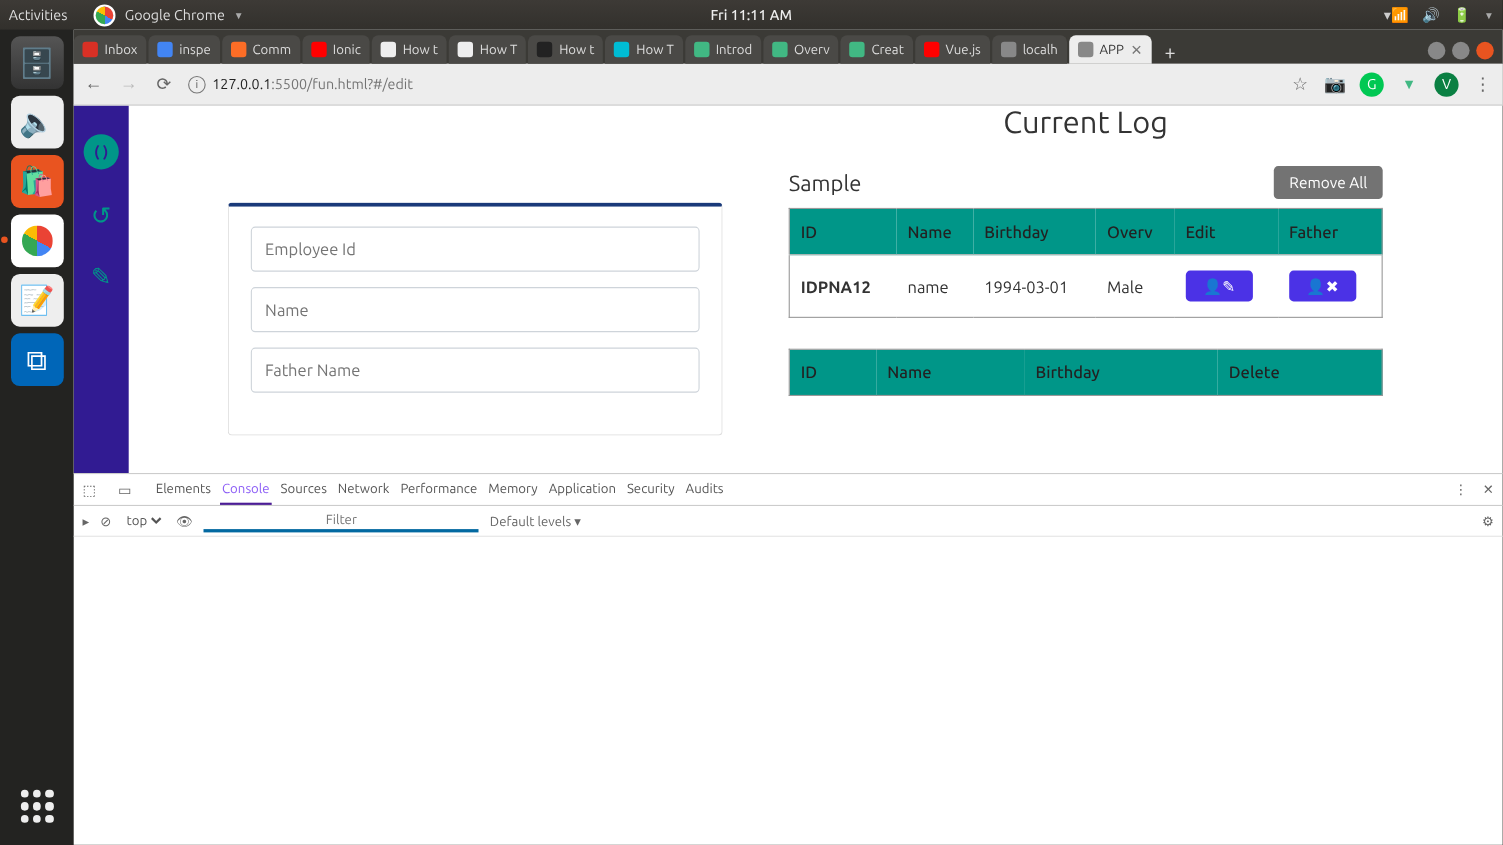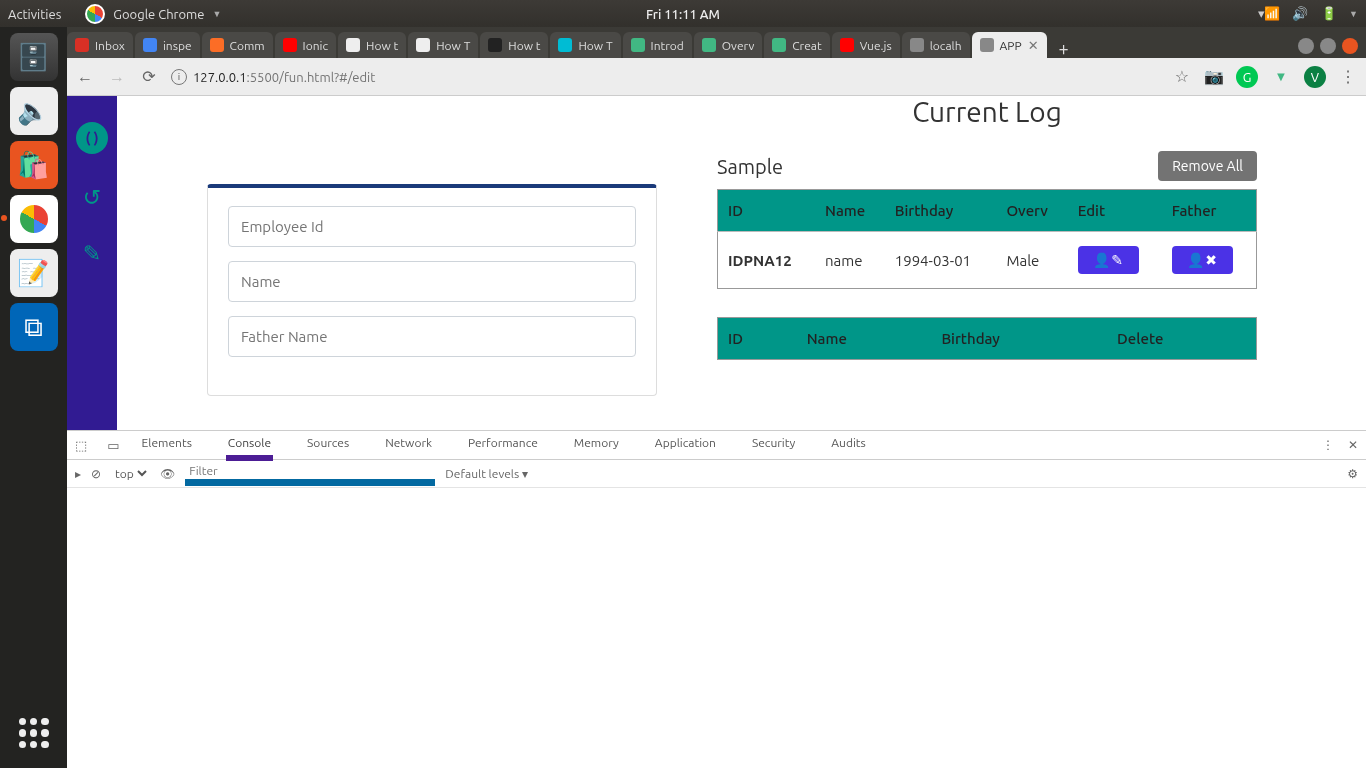--- a/index.html
+++ b/index.html
@@ -59,25 +59,25 @@
   table{width:100%;border-collapse:collapse;border:1px solid #999;margin-bottom:28px;}
   th{background:#009688;color:#222;font-weight:500;text-align:left;padding:12px 10px;font-size:15px;}
   td{padding:14px 10px;font-size:15px;color:#333;border-top:1px solid #bbb;}
   td.bold{font-weight:700;}
   .icon-btn{background:#4b32e6;color:#fff;border:none;border-radius:4px;padding:6px 16px;font-size:14px;}
   
   .devtools{position:absolute;left:67px;right:0;top:430px;bottom:0;background:#fff;border-top:1px solid #ccc;display:flex;flex-direction:column;font-size:12px;color:#333;}
   .dt-tabs{display:flex;align-items:center;height:29px;border-bottom:1px solid #ccc;padding:0 8px;gap:20px;}
   .dt-tabs .ico{color:#666;font-size:13px;}
   .dt-tab{color:#555;padding:6px 2px;}
-  .dt-tab.active{color:#404040;border-bottom:6px solid #4c1d95;}
+  .dt-tab.active{color:#8b5cf6;border-bottom:2px solid #4c1d95;}
   .dt-tabs .right{margin-left:auto;display:flex;gap:14px;color:#666;}
   .dt-bar{display:flex;align-items:center;height:28px;border-bottom:1px solid #e4e4e4;padding:0 8px;gap:10px;color:#666;}
   .dt-bar select{border:none;background:none;font-size:12px;color:#555;}
-  .dt-bar input{border:none;border-bottom:7px solid #0369a1;font-size:12px;padding:2px 4px;width:250px;}
+  .dt-bar input{border:none;border-bottom:3px solid #0369a1;font-size:12px;padding:2px 4px;width:250px;text-align:center;}
   .dt-console{flex:1;padding:4px 10px;font-family:Menlo,Consolas,monospace;font-size:12px;}
   .dt-console .prompt{color:#367cf1;margin-right:6px;}
   .dt-console .code{color:#333;} .dt-console .kw-true{color:#1a1aa6;}
   .cursor{border-right:1px solid #333;animation:blink 1s steps(1) infinite;}
   @keyframes blink{50%{border-color:transparent;}}
 </style>
 </head>
 <body>
 
 <div class="ubuntu-bar">
@@ -257,21 +257,21 @@
         </table>
       </div>
     </div>
   </div>
 </div>
 
 <div class="devtools">
   <div class="dt-tabs">
     <span class="ico">⬚</span>
     <span class="ico">▭</span>
-    <span id="dt-tabs-holder" style="display:flex;gap:32px">
+    <span id="dt-tabs-holder" style="display:flex;gap:6px">
         <span class="dt-tab">Elements</span>
         <span class="dt-tab active">Console</span>
         <span class="dt-tab">Sources</span>
         <span class="dt-tab">Network</span>
         <span class="dt-tab">Performance</span>
         <span class="dt-tab">Memory</span>
         <span class="dt-tab">Application</span>
         <span class="dt-tab">Security</span>
         <span class="dt-tab">Audits</span>
       </span>

